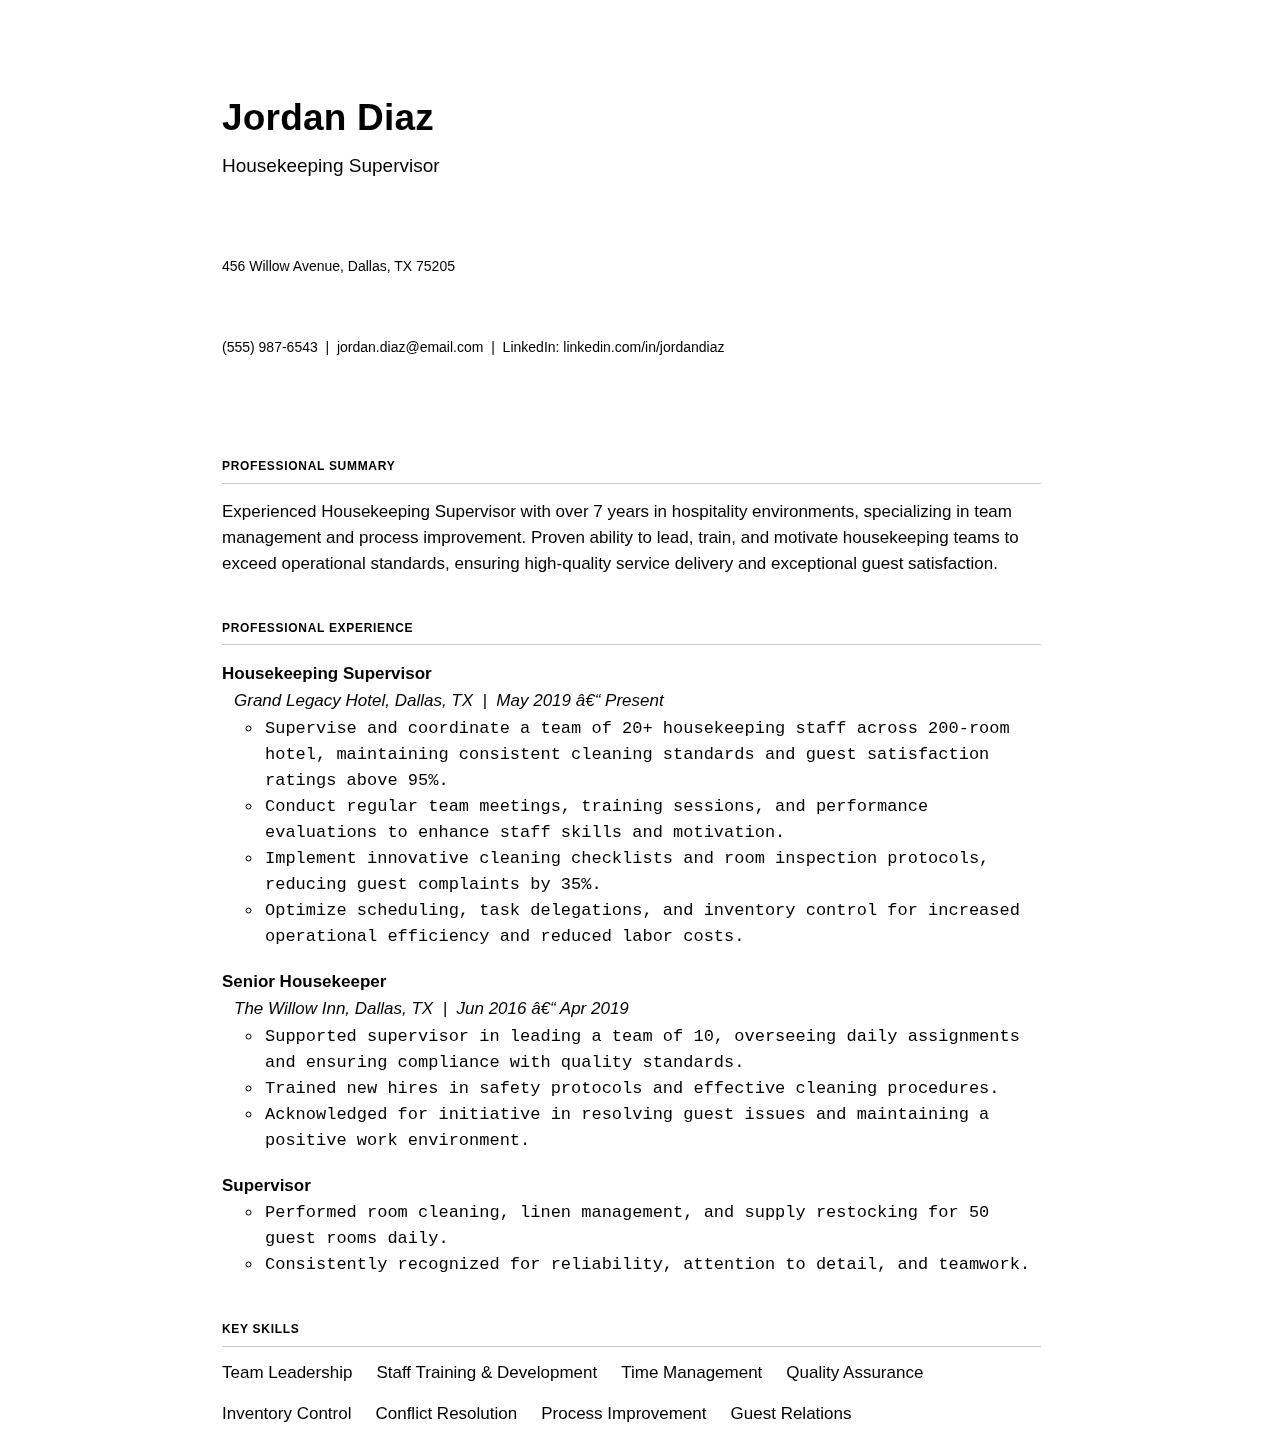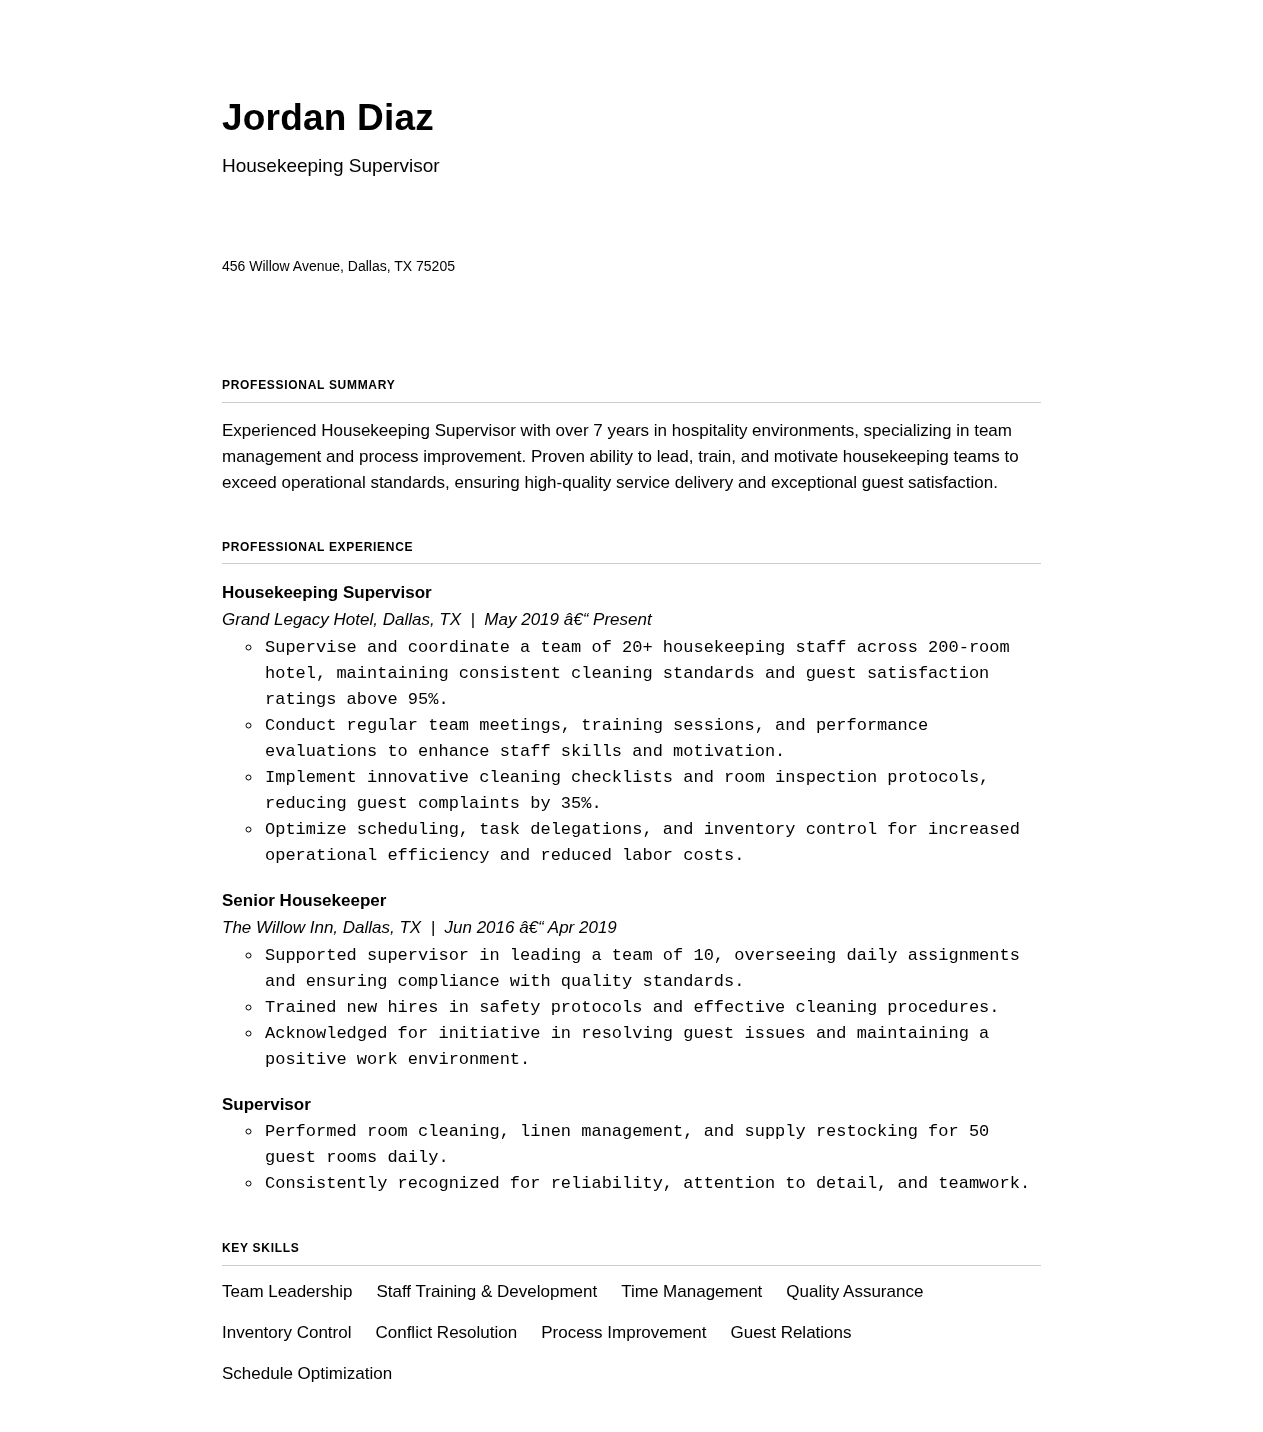--- a/index.html
+++ b/index.html
@@ -63,21 +63,21 @@
   .job + .job { margin-top: 20px; }
   .job-name {
     font-size: 17px;
     font-weight: bold;
     margin: 0;
     line-height: 24px;
   }
   .job-meta {
     font-size: 17px;
     font-style: italic;
-    margin: 2px 0 0 0;
+    margin: 2px 0 0 12px;
     line-height: 26px;
     white-space: pre-wrap;
   }
   ul.bullets {
     margin: 2px 0 0 0;
     padding-left: 40px;
     list-style-type: circle;
     font-family: Liberation Mono, monospace;
   }
   ul.bullets li {
@@ -99,20 +99,21 @@
 </head>
 <body>
 
 <div class="page">
   <div class="content">
 
     <h1 class="name">Jordan Diaz</h1>
     <p class="job-title-sub">Housekeeping Supervisor</p>
     <div class="contact-block">
       <div>456 Willow Avenue, Dallas, TX 75205</div>
+      <div>(555) 987-6543  |  jordan.diaz@email.com  |  LinkedIn: linkedin.com/in/jordandiaz</div>
     </div>
 
     <div class="section">
       <h2 class="section-heading">PROFESSIONAL SUMMARY</h2>
       <hr class="rule">
       <p class="summary-text">Experienced Housekeeping Supervisor with over 7 years in hospitality environments, specializing in team management and process improvement. Proven ability to lead, train, and motivate housekeeping teams to exceed operational standards, ensuring high-quality service delivery and exceptional guest satisfaction.</p>
     </div>
 
     <div class="section">
       <h2 class="section-heading">PROFESSIONAL EXPERIENCE</h2>

